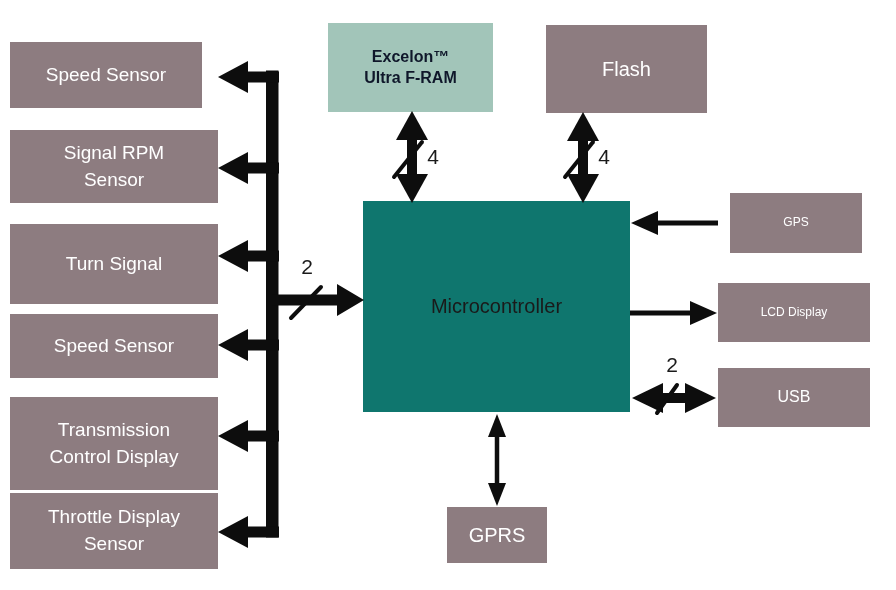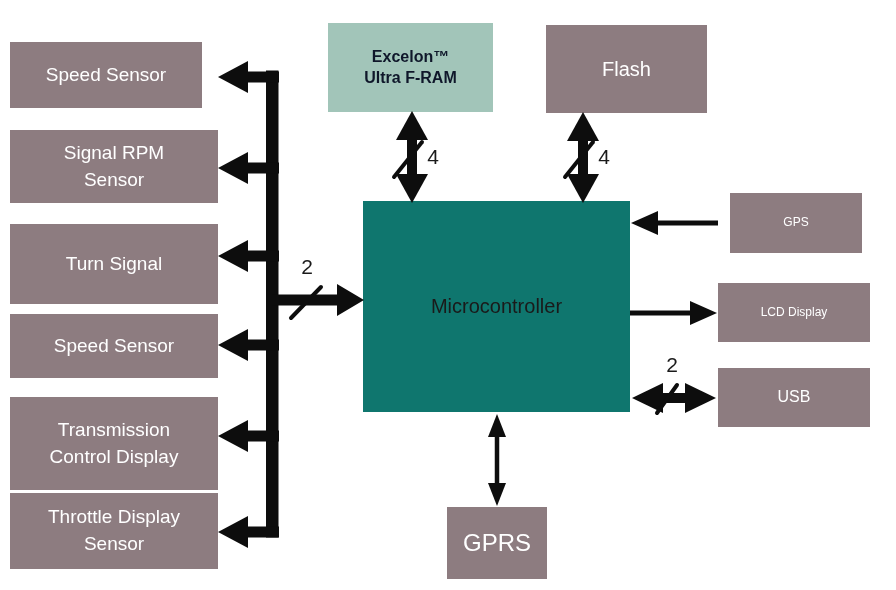--- a/index.html
+++ b/index.html
@@ -120,21 +120,21 @@
   </div>
 
   <div class="block mauve" style="left:718px;top:283px;width:152px;height:59px;font-size:12px">
     <span>LCD Display</span>
   </div>
 
   <div class="block mauve" style="left:718px;top:368px;width:152px;height:59px;font-size:16px">
     <span>USB</span>
   </div>
 
-  <div class="block mauve" style="left:447px;top:507px;width:100px;height:72px;font-size:24px">
+  <div class="block mauve" style="left:447px;top:507px;width:100px;height:56px;font-size:20px">
     <span>GPRS</span>
   </div>
 
   <div class="busnum" style="left:294px;top:255px">2</div>
   <div class="busnum" style="left:420px;top:145px">4</div>
   <div class="busnum" style="left:591px;top:145px">4</div>
   <div class="busnum" style="left:659px;top:353px">2</div>
 
   <svg class="connector-layer" width="896" height="590" viewBox="0 0 896 590">
 

